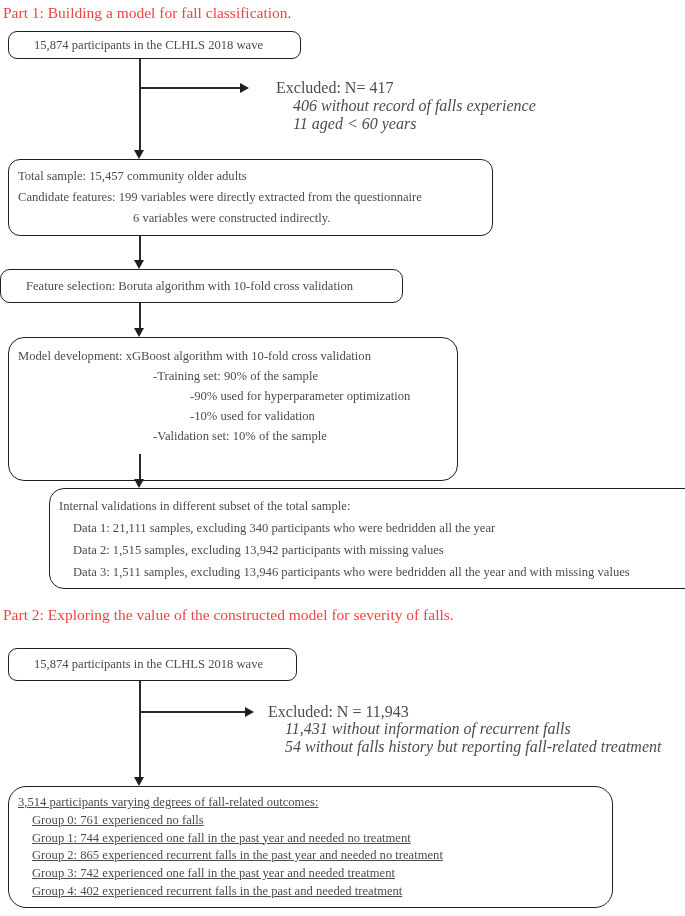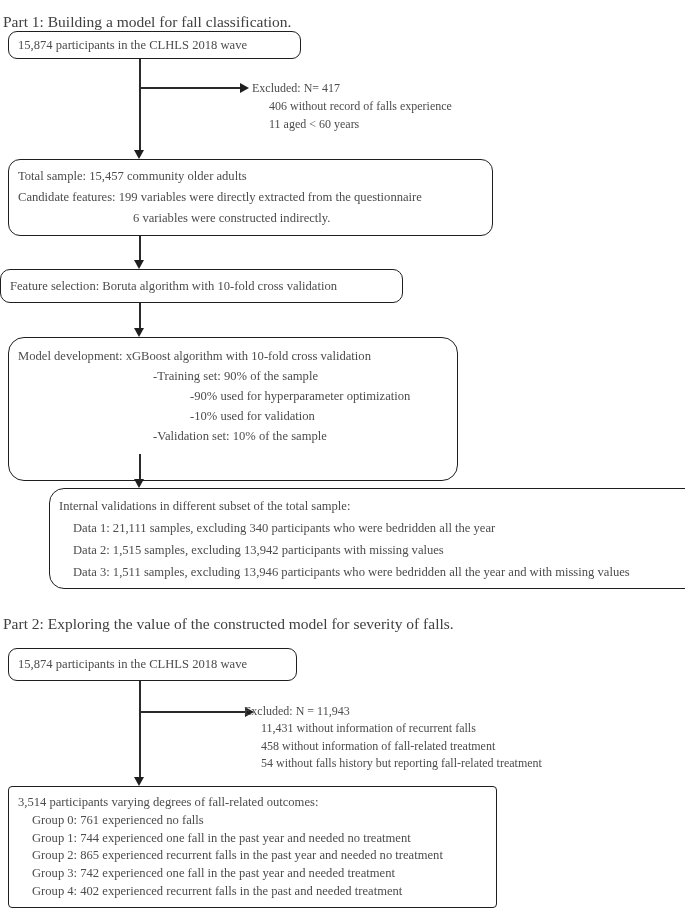--- a/index.html
+++ b/index.html
@@ -1,49 +1,49 @@
 <!DOCTYPE html>
 <html><head>
 <meta charset="utf-8">
 <style>
   html,body{margin:0;padding:0;background:#ffffff;}
   .page{
     position:relative;width:685px;height:916px;background:#ffffff;
     font-family:"Liberation Serif", serif;color:#4c4c4c;overflow:hidden;
   }
   .section-title{
-    position:absolute;font-size:15.5px;color:#404040;white-space:nowrap;margin-top:9px;
+    position:absolute;font-size:15.5px;color:#ef4444;white-space:nowrap;
   }
   .fbox{
     position:absolute;box-sizing:border-box;background:#ffffff;
     border:1.7px solid #1f1f1f;font-size:12.6px;white-space:nowrap;
   }
-  .fbox.single{display:flex;align-items:center;padding-left:9px;}
+  .fbox.single{display:flex;align-items:center;padding-left:25px;}
   .fbox.multi{padding:6px 16px 5px 9px;}
   .box-line{white-space:nowrap;}
   .lh21 .box-line{line-height:21px;}
   .lh20 .box-line{line-height:20px;}
   .lh22 .box-line{line-height:22px;}
   .lh178 .box-line{line-height:17.8px;}
   .ind-q{padding-left:115px;}   
   .ind-b{padding-left:135px;}   
   .ind-c{padding-left:172px;}   
   .ind-item{padding-left:14px;} 
   .vline{position:absolute;width:1.6px;background:#2a2a2a;}
   .hline{position:absolute;height:1.6px;background:#2a2a2a;}
   .arr-down{position:absolute;width:0;height:0;
     border-left:5px solid transparent;border-right:5px solid transparent;
     border-top:9px solid #1f1f1f;}
   .arr-right{position:absolute;width:0;height:0;
     border-top:5px solid transparent;border-bottom:5px solid transparent;
     border-left:9px solid #1f1f1f;}
-  .excl{position:absolute;font-size:12px;white-space:nowrap;}
+  .excl{position:absolute;font-size:16px;white-space:nowrap;margin-left:24px;}
   .excl .box-line{line-height:18px;}
   .excl.tight .box-line{line-height:17.3px;}
-  .excl .excl-item{padding-left:17px;}
+  .excl .excl-item{padding-left:17px;font-style:italic;}
 </style>
 </head>
 <body>
 
 <div class="page">
 
   <div class="section-title" style="left:3px;top:4px;">Part 1: Building a model for fall classification.</div>
 
   <div class="fbox single" style="left:8px;top:31px;width:293px;height:28px;border-radius:9px;">
     <span class="box-line">15,874 participants in the CLHLS 2018 wave</span>
@@ -101,25 +101,24 @@
   </div>
 
   <div class="vline" style="left:139px;top:681px;height:97px;"></div>
   <div class="arr-down" style="left:134px;top:777px;"></div>
   <div class="hline" style="left:139px;top:711px;width:106px;"></div>
   <div class="arr-right" style="left:245px;top:707px;"></div>
 
   <div class="excl tight" style="left:244px;top:703px;">
     <div class="box-line">Excluded: N = 11,943</div>
     <div class="box-line excl-item">11,431 without information of recurrent falls</div>
-    <div class="box-line excl-item">458 without information of fall-related treatment</div>
     <div class="box-line excl-item">54 without falls history but reporting fall-related treatment</div>
   </div>
 
-  <div class="fbox multi lh178" style="left:8px;top:786px;width:489px;height:122px;border-radius:4px;padding-top:7px;">
+  <div class="fbox multi lh178" style="left:8px;top:786px;width:605px;height:122px;border-radius:18px;padding-top:7px;text-decoration:underline;">
     <div class="box-line">3,514 participants varying degrees of fall-related outcomes:</div>
     <div class="box-line ind-item">Group 0: 761 experienced no falls</div>
     <div class="box-line ind-item">Group 1: 744 experienced one fall in the past year and needed no treatment</div>
     <div class="box-line ind-item">Group 2: 865 experienced recurrent falls in the past year and needed no treatment</div>
     <div class="box-line ind-item">Group 3: 742 experienced one fall in the past year and needed treatment</div>
     <div class="box-line ind-item">Group 4: 402 experienced recurrent falls in the past and needed treatment</div>
   </div>
 
 </div>
 

